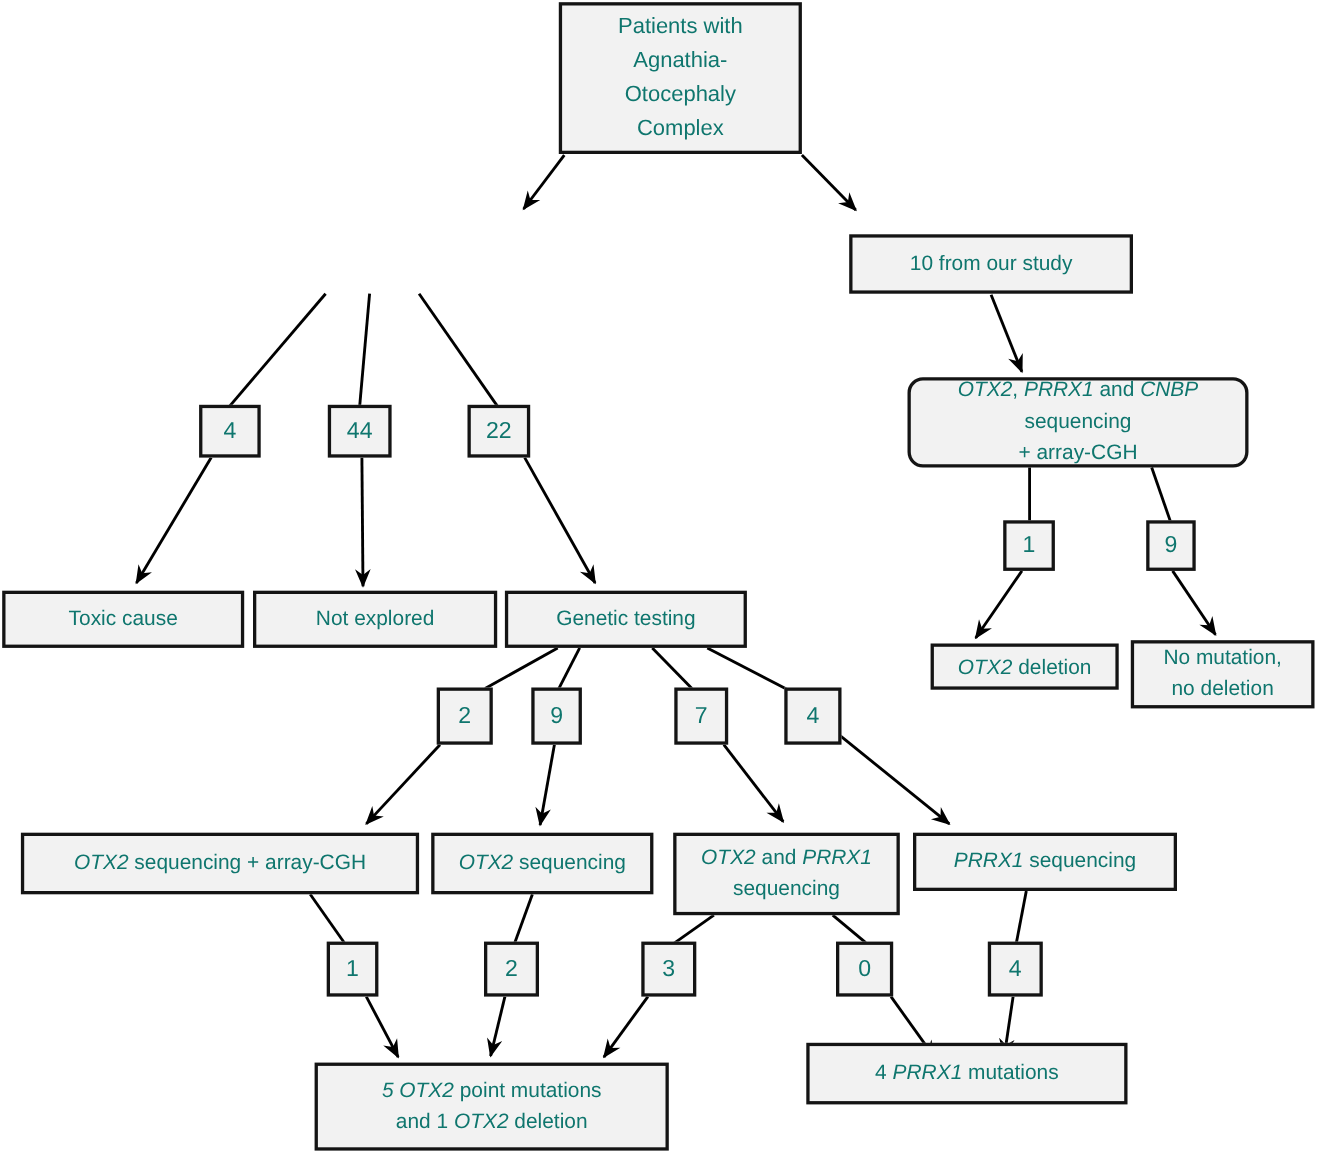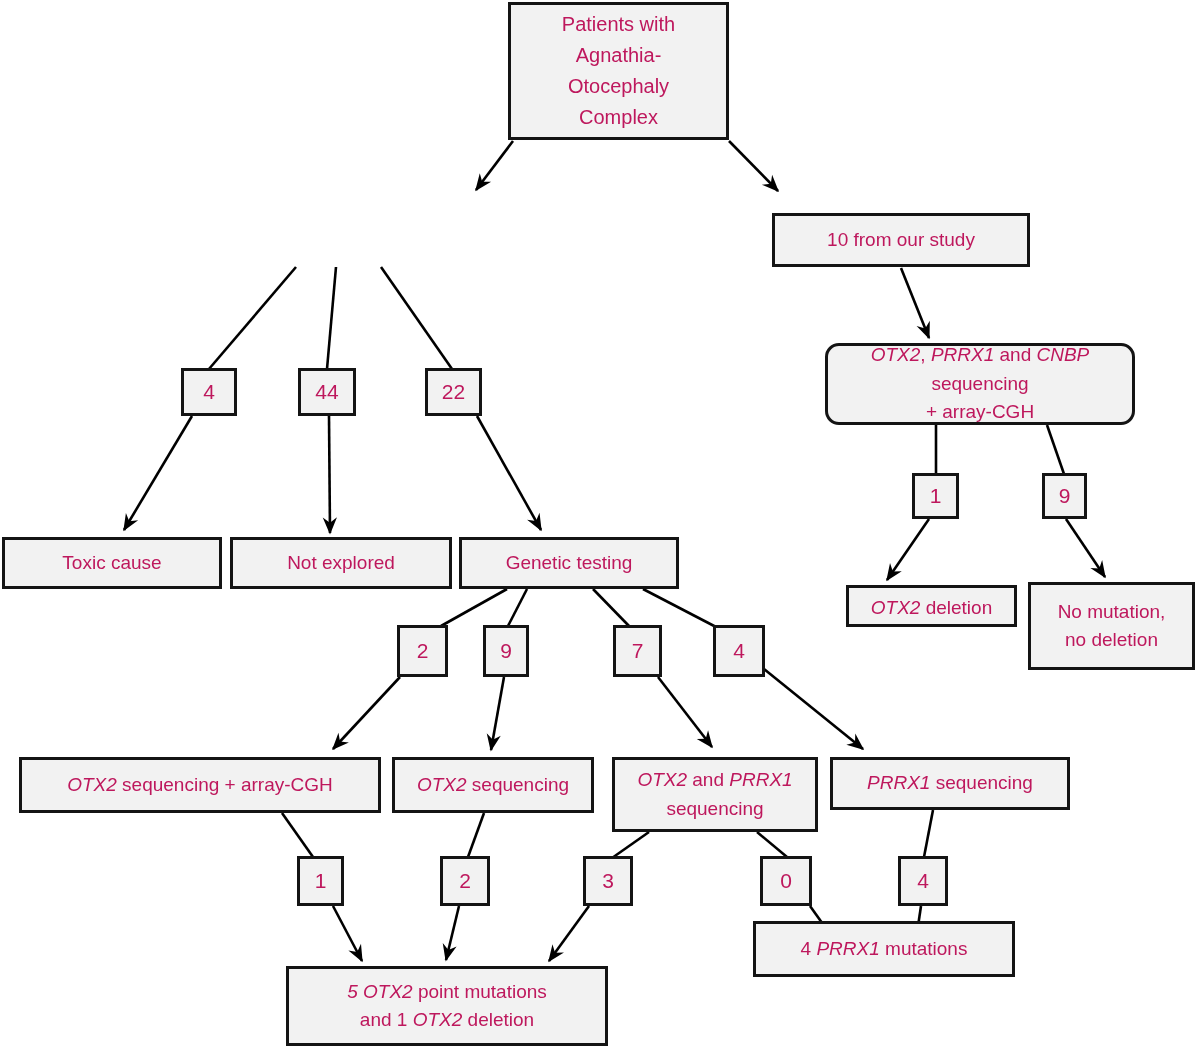--- a/index.html
+++ b/index.html
@@ -11,21 +11,21 @@
   }
   svg.edges { position:absolute; left:0; top:0; width:1200px; height:1052px; }
   svg.edges line { stroke:#000000; stroke-width:2.6; }
   .node {
     position:absolute;
     background:#f2f2f2;
     border:3px solid #141414;
     display:flex; align-items:center; justify-content:center;
     text-align:center;
     font-size:19px; line-height:1.5;
-    color:#be185d;
+    color:#0f766e;
     padding:2px 6px;
   }
   .node.num { font-size:21px; padding:0; }
   .node i, .node .it { font-style:italic; }
 </style>
 </head>
 <body>
 
 <div class="canvas">
 
@@ -105,21 +105,21 @@
   <div class="node" style="left:230px;top:537px;width:222px;height:52px;">
     <span>Not explored</span>
   </div>
   <div class="node" style="left:459px;top:537px;width:220px;height:52px;">
     <span>Genetic testing</span>
   </div>
 
   <div class="node" style="left:846px;top:585px;width:171px;height:42px;align-items:flex-end;">
     <span><span class="it">OTX2</span><span> deletion</span></span>
   </div>
-  <div class="node" style="left:1028px;top:582px;width:167px;height:88px;">
+  <div class="node" style="left:1028px;top:582px;width:167px;height:62px;">
     <span><span>No mutation,</span><br><span>no deletion</span></span>
   </div>
 
   <div class="node num" style="left:397px;top:625px;width:51px;height:52px;">
     <span>2</span>
   </div>
   <div class="node num" style="left:483px;top:625px;width:46px;height:52px;">
     <span>9</span>
   </div>
   <div class="node num" style="left:613px;top:625px;width:49px;height:52px;">
@@ -154,17 +154,17 @@
   <div class="node num" style="left:760px;top:856px;width:52px;height:50px;">
     <span>0</span>
   </div>
   <div class="node num" style="left:898px;top:856px;width:50px;height:50px;">
     <span>4</span>
   </div>
 
   <div class="node" style="left:286px;top:966px;width:322px;height:80px;">
     <span><span class="it">5 OTX2</span><span> point mutations</span><br><span>and 1 </span><span class="it">OTX2</span><span> deletion</span></span>
   </div>
-  <div class="node" style="left:733px;top:921px;width:262px;height:56px;margin-left:20px;">
+  <div class="node" style="left:733px;top:948px;width:292px;height:56px;">
     <span><span>4 </span><span class="it">PRRX1</span><span> mutations</span></span>
   </div>
 
 </div>
 
 </body></html>

